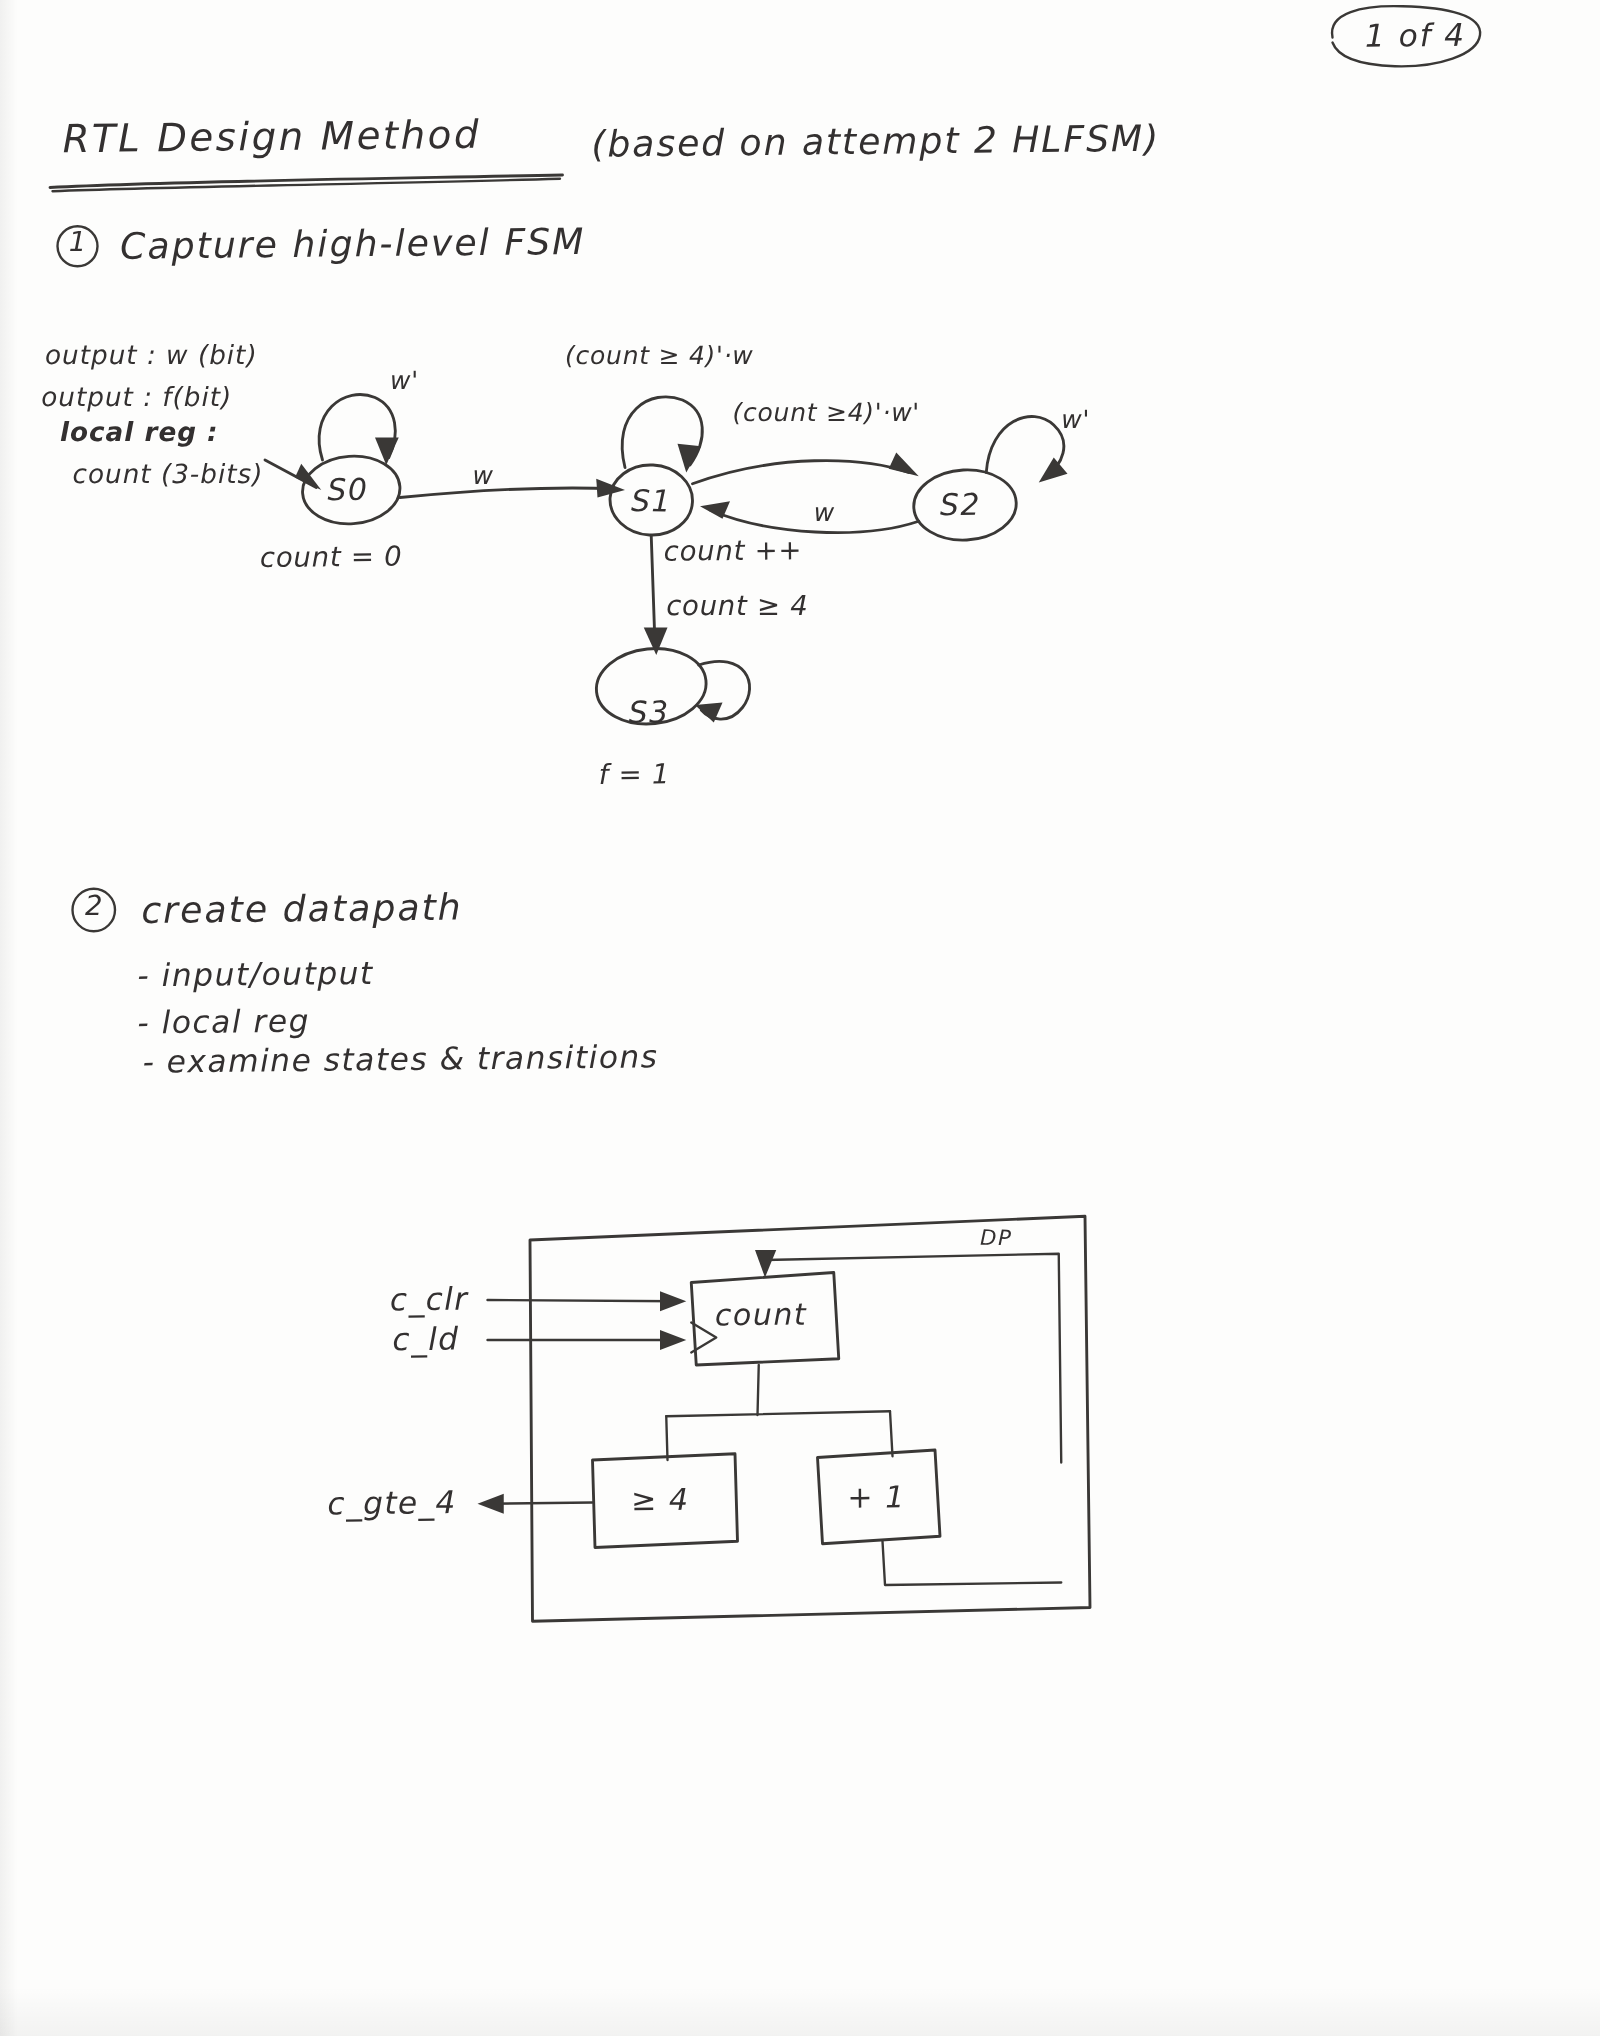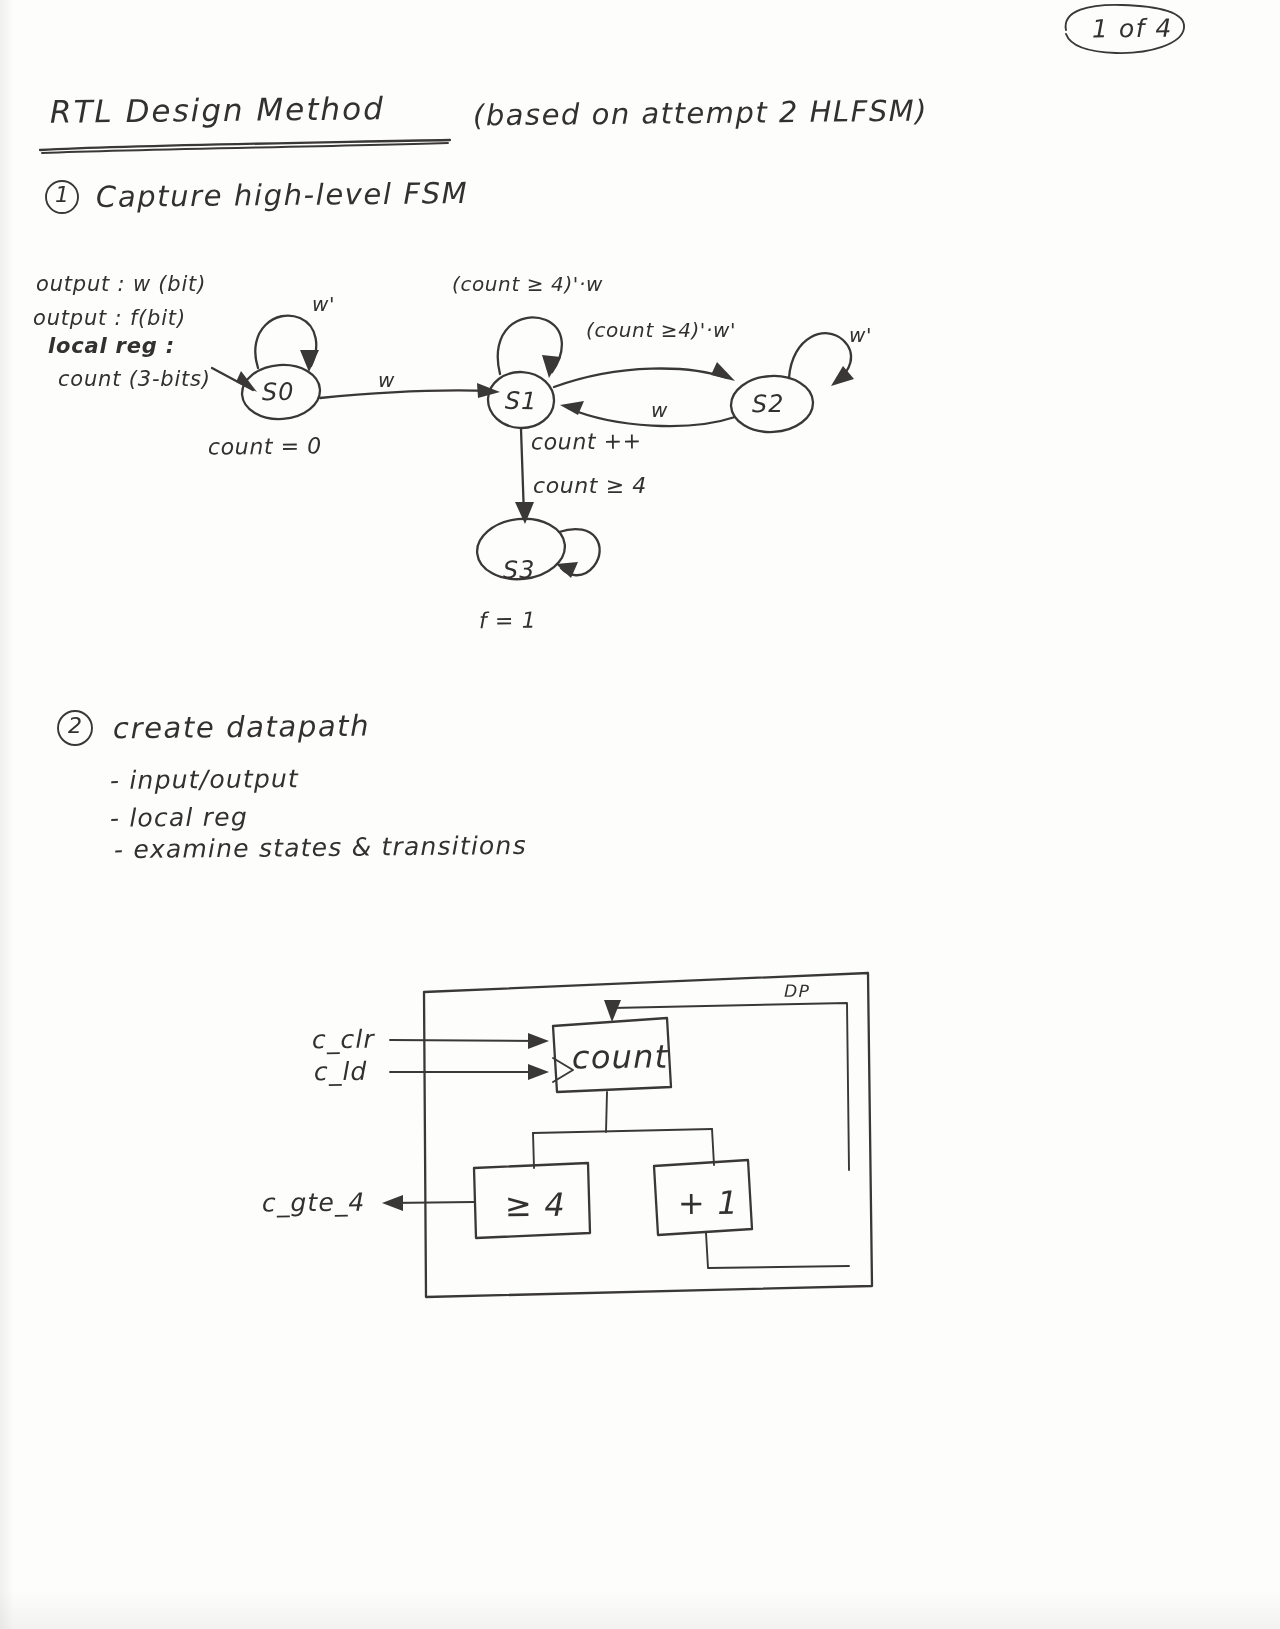--- a/index.html
+++ b/index.html
@@ -75,21 +75,21 @@
   }
   .bullet {
     font-size: 25px;
     letter-spacing: 1.2px;
   }
   .dp-label {
     font-size: 17px;
     letter-spacing: 1.4px;
   }
   .box-label {
-    font-size: 32px;
+    font-size: 24px;
     letter-spacing: 1.2px;
   }
   .sig-label {
     font-size: 25px;
     letter-spacing: 1.1px;
   }
   .pagenum {
     font-size: 25px;
     letter-spacing: 1.5px;
   }

